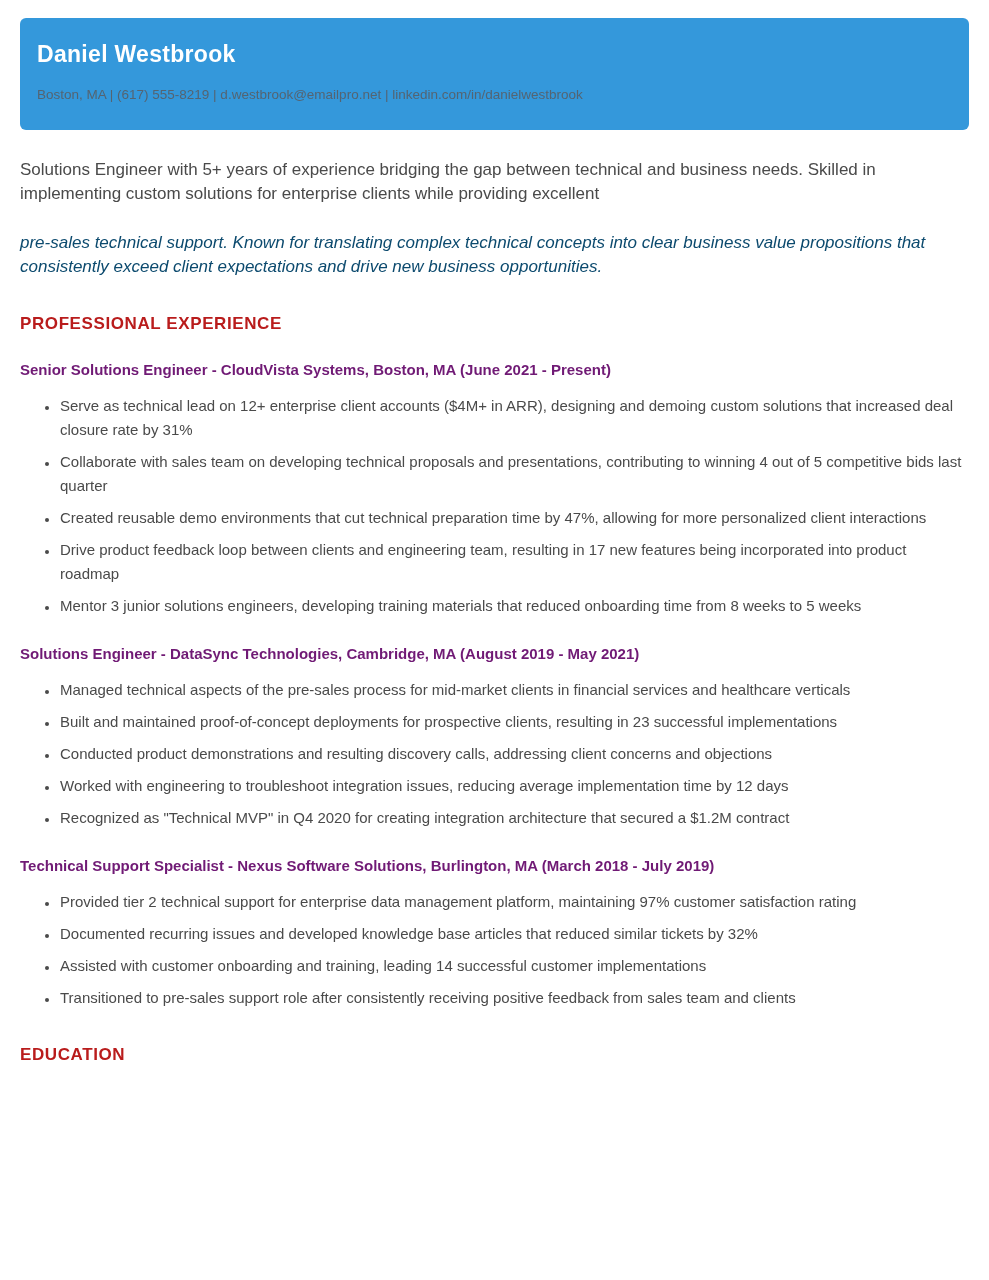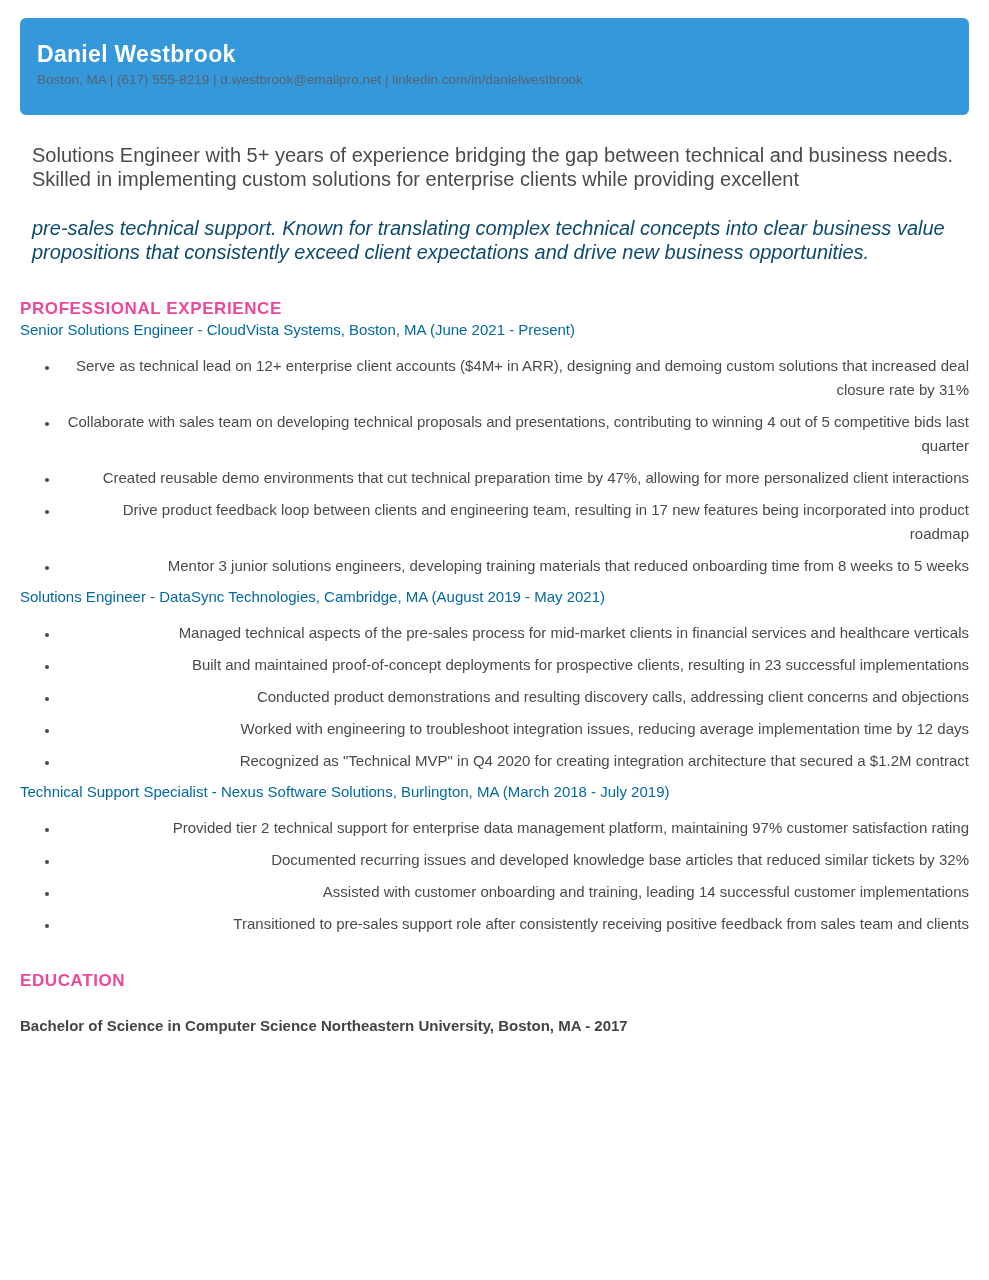--- a/index.html
+++ b/index.html
@@ -21,54 +21,54 @@
     padding: 23px 17px 27px 17px;
   }
   .header h1 {
     color: #ffffff;
     font-size: 23px;
     font-weight: bold;
     letter-spacing: 0.3px;
     line-height: 1.2;
   }
   .header .contact {
-    margin-top: 2px;
+    margin-top: 17px;
     color: #546472;
     font-size: 13.5px;
     line-height: 1.3;
   }
 
   
   .content { padding: 0 20px; }
 
   p.summary {
     margin-top: 28px;
-    font-size: 20px;
+    font-size: 17px;
     line-height: 24px;
     color: #4a4a4a;
-    margin-left: 12px;
   }
   p.summary.italic {
     margin-top: 25px;
     font-style: italic;
     color: #0c4a6e;
   }
 
   h2.section-heading {
     margin-top: 35px;
-    color: #ec4899;
+    color: #b91c1c;
     font-size: 17px;
     font-weight: bold;
     letter-spacing: 0.6px;
   }
 
   h3.job-title {
+    margin-top: 25px;
     font-size: 15px;
-    font-weight: normal;
-    color: #0369a1;
+    font-weight: bold;
+    color: #701a75;
     line-height: 22px;
   }
 
   .degree {
     margin-top: 24px;
     font-size: 15px;
     font-weight: bold;
     color: #444444;
     line-height: 22px;
   }
@@ -77,21 +77,20 @@
     margin-top: 13px;
     padding-left: 39px;
     list-style: disc;
   }
   ul.bullet-list li {
     font-size: 15px;
     line-height: 24px;
     color: #4a4a4a;
     margin-bottom: 8px;
     padding-left: 1px;
-    text-align: right;
   }
   ul.bullet-list li::marker { font-size: 12px; color: #4a4a4a; }
 </style>
 </head>
 <body>
 
 <div class="page">
 
   <header class="header">
     <h1>Daniel Westbrook</h1>

